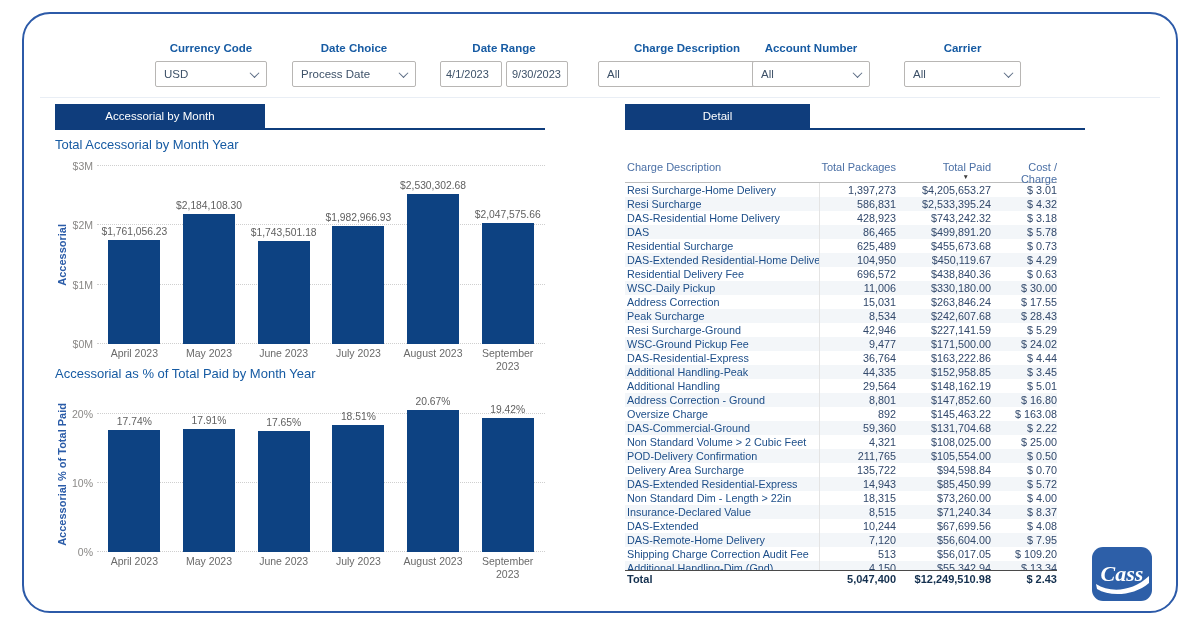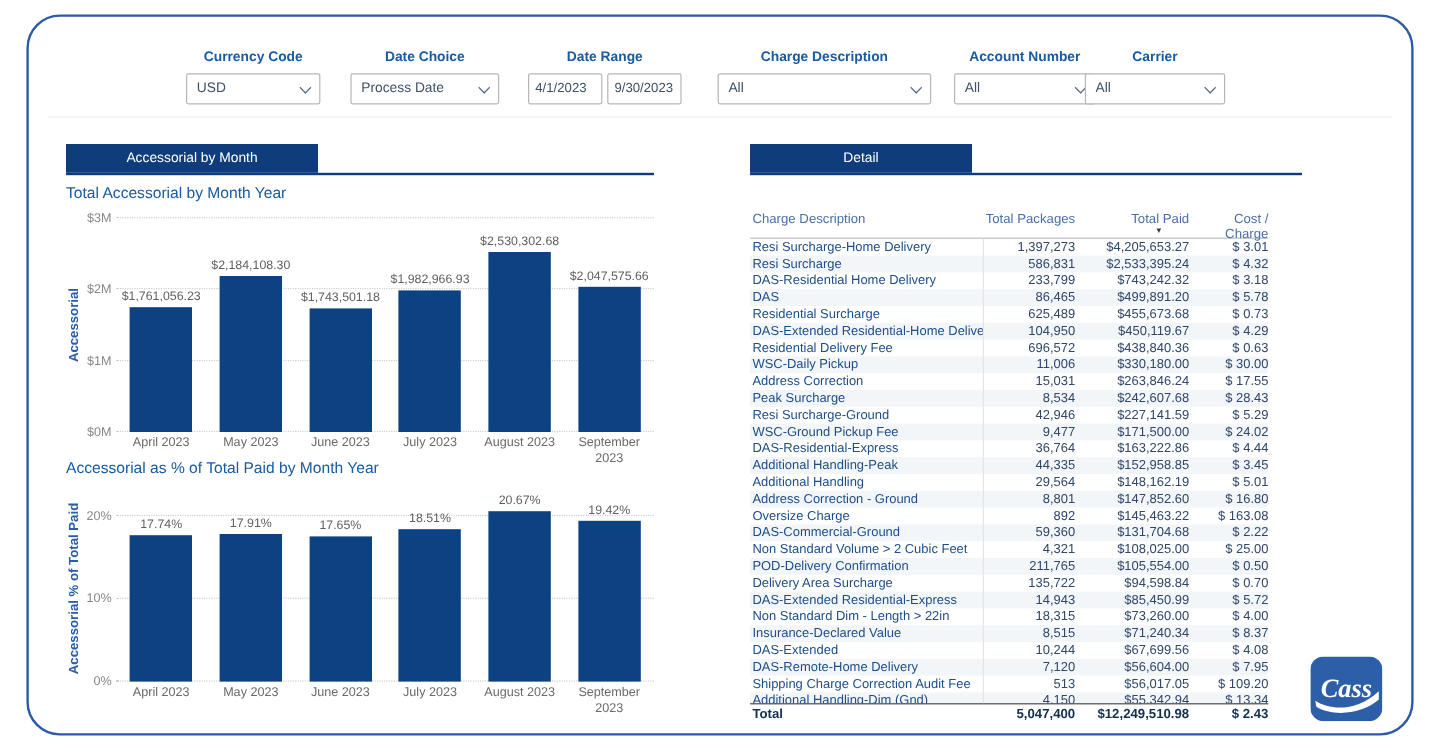--- a/index.html
+++ b/index.html
@@ -8,37 +8,37 @@
 
   
   .frame{position:absolute;left:22px;top:12px;right:22px;bottom:14px;
          border:2px solid #2c5aa8;border-radius:28px;pointer-events:none;}
 
   
   .filter-bar{position:absolute;left:0;top:42px;width:1200px;height:52px;}
   .filters-divider{position:absolute;left:40px;right:40px;top:97px;border-top:1px solid #e9eef5;}
   .filter-group{position:absolute;top:0;}
   .fg0{left:155px;width:112px}.fg1{left:292px;width:124px}.fg2{left:440px;width:128px}
-  .fg3{left:598px;width:178px}.fg4{left:795px;width:118px}.fg5{left:904px;width:117px}
+  .fg3{left:598px;width:178px}.fg4{left:752px;width:118px}.fg5{left:904px;width:117px}
   .filter-label{text-align:center;font-size:11.5px;font-weight:bold;color:#175ba3;margin-bottom:7px;white-space:nowrap;}
   .filter-controls{display:flex;gap:4px;}
   .dropdown{flex:1;height:24px;border:1px solid #b8b6b4;border-radius:2px;background:#fff;
             display:flex;align-items:center;padding:0 8px;font-size:11.5px;color:#3d5168;cursor:pointer;}
   .dd-value{white-space:nowrap;overflow:hidden;}
   .chev{margin-left:auto;width:6px;height:6px;border-right:1.4px solid #5a6b84;border-bottom:1.4px solid #5a6b84;
         transform:rotate(45deg) translate(-1px,-1px);flex:none;}
   .date-input{width:60px;height:24px;border:1px solid #b8b6b4;border-radius:2px;background:#fff;
               display:flex;align-items:center;padding:0 5px;font-size:11px;color:#3d5168;}
 
   
   .panel{position:absolute;top:104px;}
   .panel.left{left:55px;width:490px;}
   .panel.right{left:625px;width:460px;}
   .tab{height:24px;line-height:24px;text-align:center;background:#0f3d7c;color:#ffffff;
-       font-size:11.5px;cursor:pointer;margin-top:16px;}
+       font-size:11.5px;cursor:pointer;}
   .panel.left .tab{width:210px}.panel.right .tab{width:185px}
   .tab-underline{height:2px;background:#0f3d7c;}
 
   
   .chart{position:relative;}
   .chart-title{font-size:13px;font-weight:normal;color:#175ba3;margin-top:7px;}
   #chart1 .plot{margin-top:14px;}
   #chart2 .chart-title{margin-top:-6px;}
   #chart2 .plot{margin-top:16px;}
   .plot{position:relative;margin-left:42px;}
@@ -258,21 +258,21 @@
           <div class="c3">$ 3.01</div>
         </div>
         <div class="trow alt">
           <div class="c0">Resi Surcharge</div>
           <div class="c1">586,831</div>
           <div class="c2">$2,533,395.24</div>
           <div class="c3">$ 4.32</div>
         </div>
         <div class="trow">
           <div class="c0">DAS-Residential Home Delivery</div>
-          <div class="c1">233,799</div>
+          <div class="c1">428,923</div>
           <div class="c2">$743,242.32</div>
           <div class="c3">$ 3.18</div>
         </div>
         <div class="trow alt">
           <div class="c0">DAS</div>
           <div class="c1">86,465</div>
           <div class="c2">$499,891.20</div>
           <div class="c3">$ 5.78</div>
         </div>
         <div class="trow">

